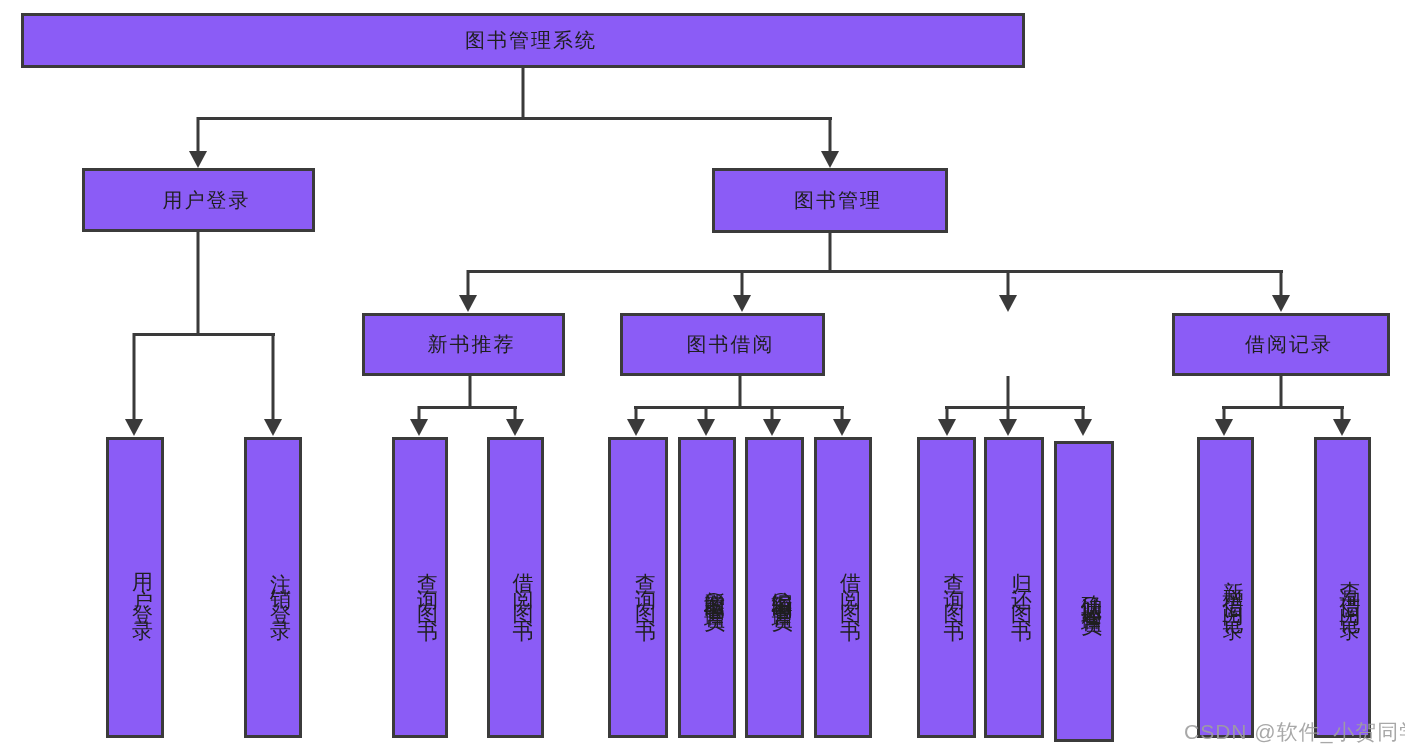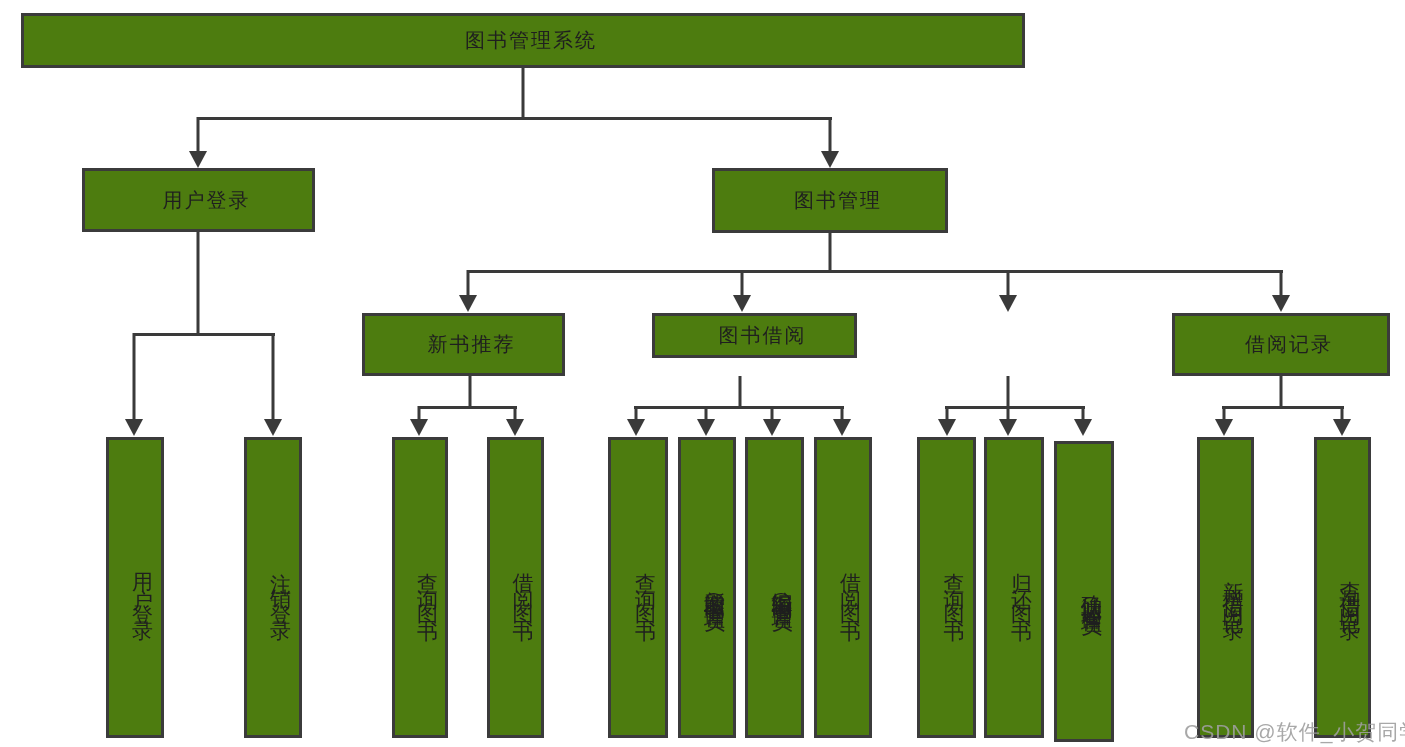--- a/index.html
+++ b/index.html
@@ -8,21 +8,21 @@
     width: 1405px;
     height: 747px;
     background: #ffffff;
     font-family: "Liberation Sans", sans-serif;
     overflow: hidden;
   }
   .node {
     position: absolute;
     box-sizing: border-box;
     border: 3px solid #3b3b3b;
-    background: #4d7c0f;
+    background: #8b5cf6;
     display: flex;
     align-items: center;
     justify-content: center;
     color: #1f1f1f;
     padding-left: 16px;
   }
   .h-node { font-size: 20px; letter-spacing: 2px; }
   .root-node { font-size: 20px; letter-spacing: 2px; }
   .v-node {
     writing-mode: vertical-rl;
@@ -127,21 +127,21 @@
   <div class="arrow" style="left:1224px; top:419px;"></div>
   <div class="vline" style="left:1342px; top:406px; height:15px;"></div>
   <div class="arrow" style="left:1342px; top:419px;"></div>
 
   <div class="node root-node" style="left:21px; top:13px; width:1004px; height:55px;">图书管理系统</div>
 
   <div class="node h-node" style="left:82px; top:168px; width:233px; height:64px;">用户登录</div>
   <div class="node h-node" style="left:362px; top:313px; width:203px; height:63px;">新书推荐</div>
 
   <div class="node h-node" style="left:712px; top:168px; width:236px; height:65px;">图书管理</div>
-  <div class="node h-node" style="left:652px; top:313px; width:205px; height:45px;">图书借阅</div>
+  <div class="node h-node" style="left:620px; top:313px; width:205px; height:63px;">图书借阅</div>
   <div class="node h-node" style="left:1172px; top:313px; width:218px; height:63px;">借阅记录</div>
 
   <div class="node v-node v4" style="left:106px; top:437px; width:58px; height:301px;">用户登录</div>
   <div class="node v-node v4" style="left:244px; top:437px; width:58px; height:301px;">注销登录</div>
 
   <div class="node v-node v4" style="left:392px; top:437px; width:56px; height:301px;">查询图书</div>
   <div class="node v-node v4" style="left:487px; top:437px; width:57px; height:301px;">借阅图书</div>
 
   <div class="node v-node v4" style="left:608px; top:437px; width:60px; height:301px;">查询图书</div>
   <div class="node v-node v10" style="left:678px; top:437px; width:58px; height:301px;">新增图书（管理员）</div>

